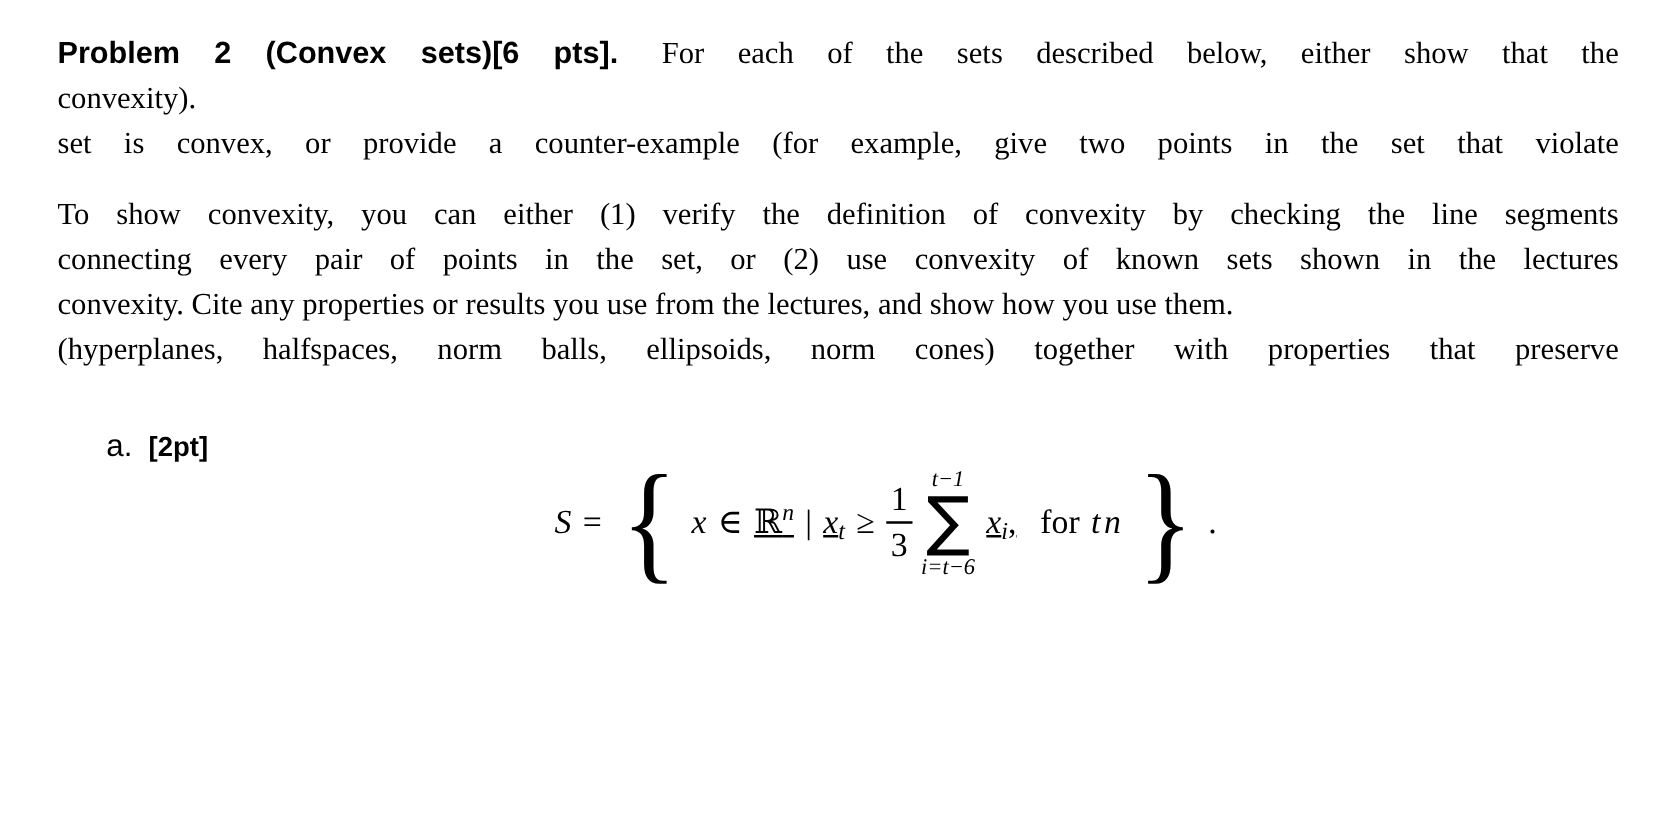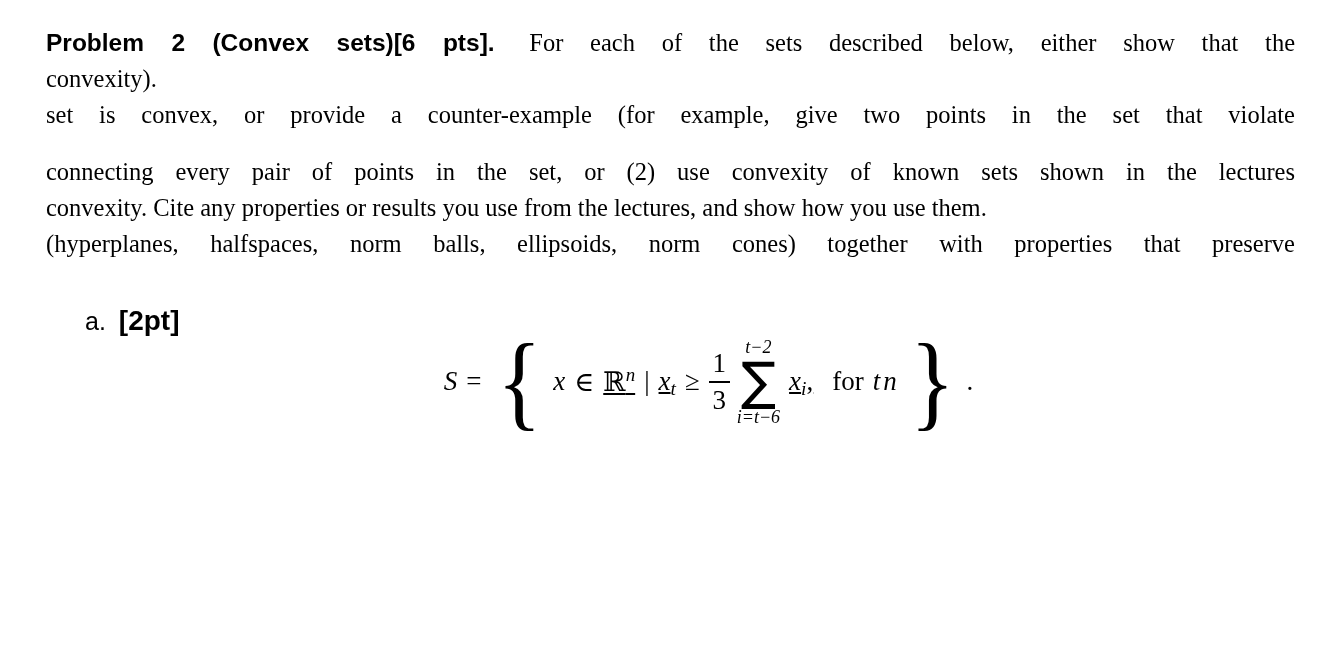--- a/index.html
+++ b/index.html
@@ -37,21 +37,21 @@
     margin-right: 8px;
   }
   .para2 { margin-top: 21px; }
 
   .item-line {
     margin: 41px 0 0 39px;
     line-height: 36px;
     font-family: "Liberation Sans", "DejaVu Sans", sans-serif;
   }
   .item-marker { font-size: 25px; margin-right: 13px; }
-  .item-points { font-size: 28px; font-weight: bold; text-align: center; }
+  .item-points { font-size: 22px; font-weight: bold; text-align: center; }
 
   .formula-row {
     height: 112px;
     margin-top: -14px;
     display: flex;
     align-items: center;
     justify-content: center;
     padding-left: 76px;
   }
   .formula {
@@ -142,20 +142,21 @@
   <div class="para para1">
     <div class="line">
       <span class="heading">Problem 2 (Convex sets)[6 pts].</span>
       <span>For each of the sets described below, either show that the</span>
     </div>
     <div class="line last">convexity).</div>
     <div class="line">set is convex, or provide a counter-example (for example, give two points in the set that violate</div>
   </div>
 
   <div class="para para2">
+    <div class="line">To show convexity, you can either (1) verify the definition of convexity by checking the line segments</div>
     <div class="line">connecting every pair of points in the set, or (2) use convexity of known sets shown in the lectures</div>
     <div class="line last">convexity. Cite any properties or results you use from the lectures, and show how you use them.</div>
     <div class="line">(hyperplanes, halfspaces, norm balls, ellipsoids, norm cones) together with properties that preserve</div>
   </div>
 
   <div class="item-line">
     <span class="item-marker">a.</span><span class="item-points">[2pt]</span>
   </div>
 
   <div class="formula-row">
@@ -168,21 +169,21 @@
       <span class="mrow"><span class="bb">ℝ</span><sup>n</sup></span>
       <span class="mo">|</span>
       <span class="mrow mi"><span>x</span><sub>t</sub></span>
       <span class="mo">≥</span>
       <span class="frac">
         <span class="num">1</span>
         <span class="fbar"></span>
         <span class="den">3</span>
       </span>
       <span class="sum">
-        <span class="limit upper">t−2</span>
+        <span class="limit upper">t−1</span>
         <span class="sigma">∑</span>
         <span class="limit lower">i=t−6</span>
       </span>
       <span class="mrow mi"><span>x</span><sub>i</sub><span class="mo-tight" style="font-style:normal">,</span></span>
       <span class="mtext">for</span>
       <span class="mi">t</span>
       <span class="nvar">n</span>
       <span class="brace right">}</span>
       <span class="period">.</span>
     </div>

